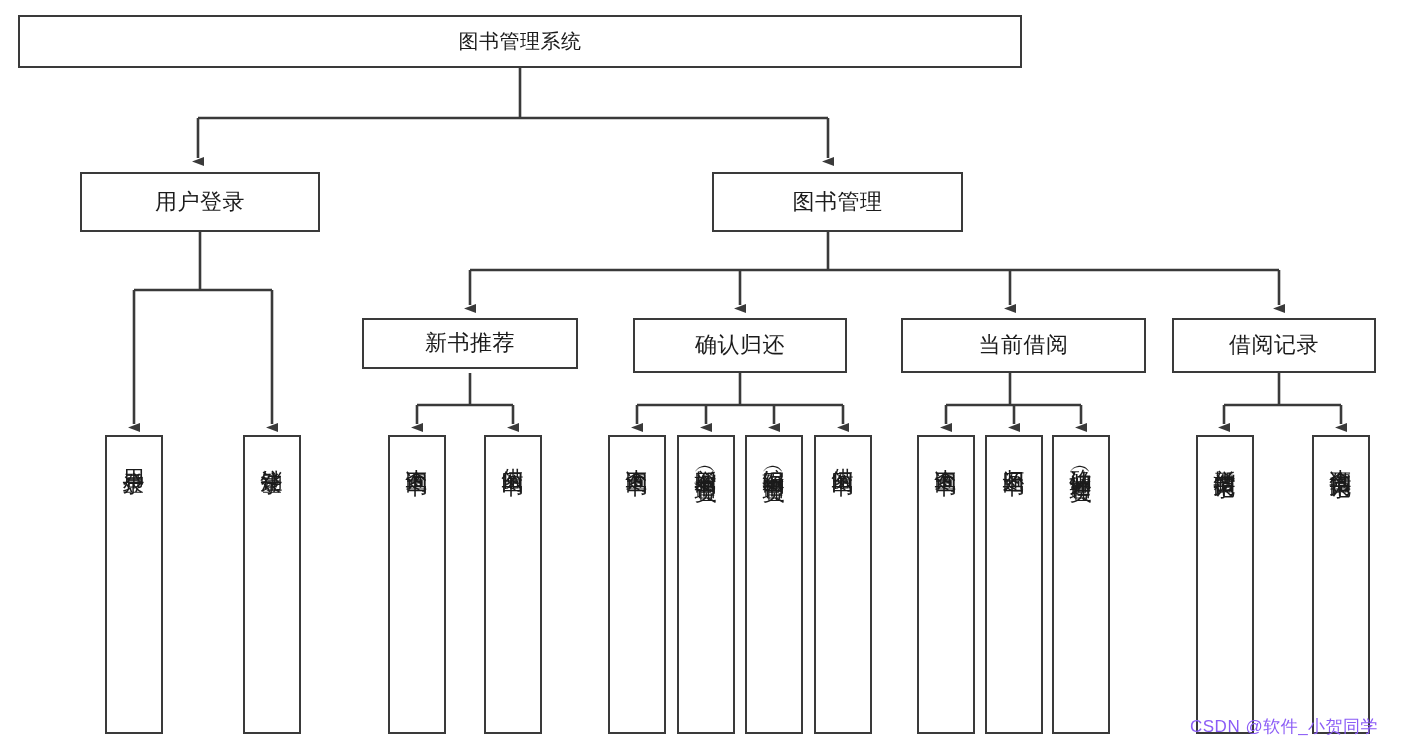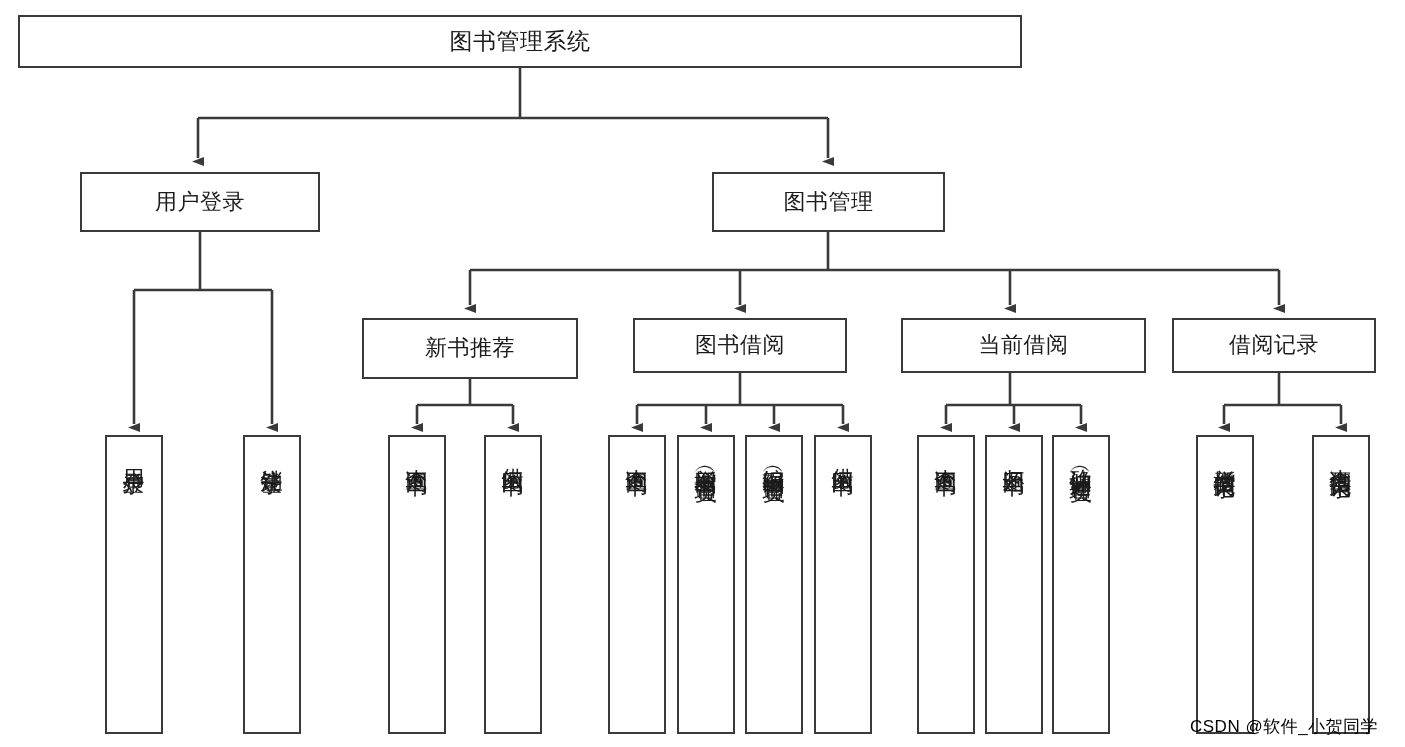--- a/index.html
+++ b/index.html
@@ -50,25 +50,25 @@
     padding-top: 14px;
   }
   .node.vertical .label {
     writing-mode: vertical-rl;
     text-orientation: upright;
     font-size: 22px;
     letter-spacing: 2px;
     line-height: 1.05;
     white-space: nowrap;
   }
-  #root-node .label { font-size: 23px; }
+  #root-node .label { font-size: 20px; }
   .watermark {
     position: absolute;
     font-size: 17px;
-    color: #000000;
+    color: #8b5cf6;
     white-space: nowrap;
     letter-spacing: 0.5px;
   }
 </style>
 </head>
 <body>
 
 <div id="canvas">
 
   <svg class="wires" viewBox="0 0 1405 747" xmlns="http://www.w3.org/2000/svg">
@@ -121,29 +121,29 @@
     </g>
   </svg>
 
   <div class="node horizontal" id="root-node" style="left:18px; top:15px; width:1004px; height:53px;">
     <span class="label">图书管理系统</span>
   </div>
 
   <div class="node horizontal" style="left:80px; top:172px; width:240px; height:60px;">
     <span class="label">用户登录</span>
   </div>
-  <div class="node horizontal" style="left:712px; top:172px; width:233px; height:60px;">
+  <div class="node horizontal" style="left:712px; top:172px; width:251px; height:60px;">
     <span class="label">图书管理</span>
   </div>
 
-  <div class="node horizontal" style="left:362px; top:318px; width:216px; height:61px;">
+  <div class="node horizontal" style="left:362px; top:318px; width:216px; height:51px;">
     <span class="label">新书推荐</span>
   </div>
   <div class="node horizontal" style="left:633px; top:318px; width:214px; height:55px;">
-    <span class="label">图书借阅</span>
+    <span class="label">确认归还</span>
   </div>
   <div class="node horizontal" style="left:901px; top:318px; width:245px; height:55px;">
     <span class="label">当前借阅</span>
   </div>
   <div class="node horizontal" style="left:1172px; top:318px; width:204px; height:55px;">
     <span class="label">借阅记录</span>
   </div>
 
   <div class="node vertical" style="left:105px; top:435px; width:58px; height:299px;">
     <span class="label">用户登录</span>

